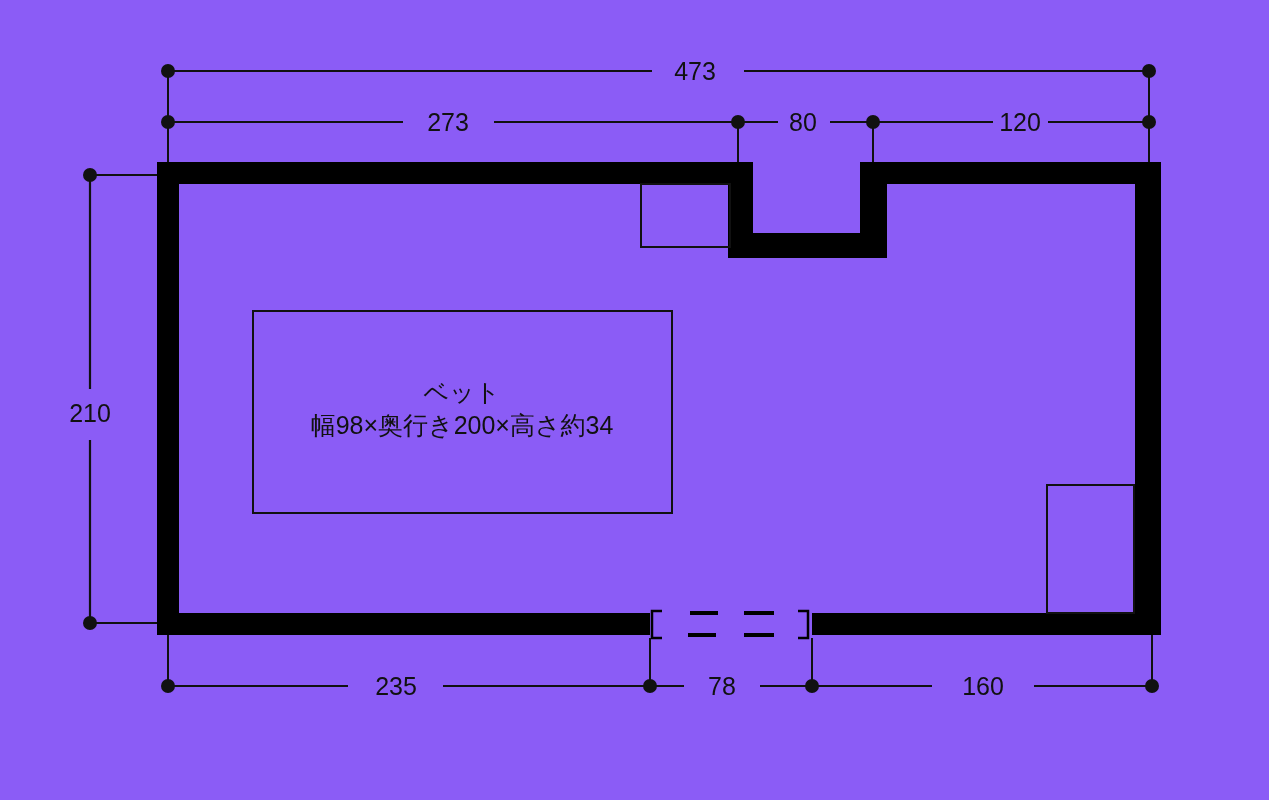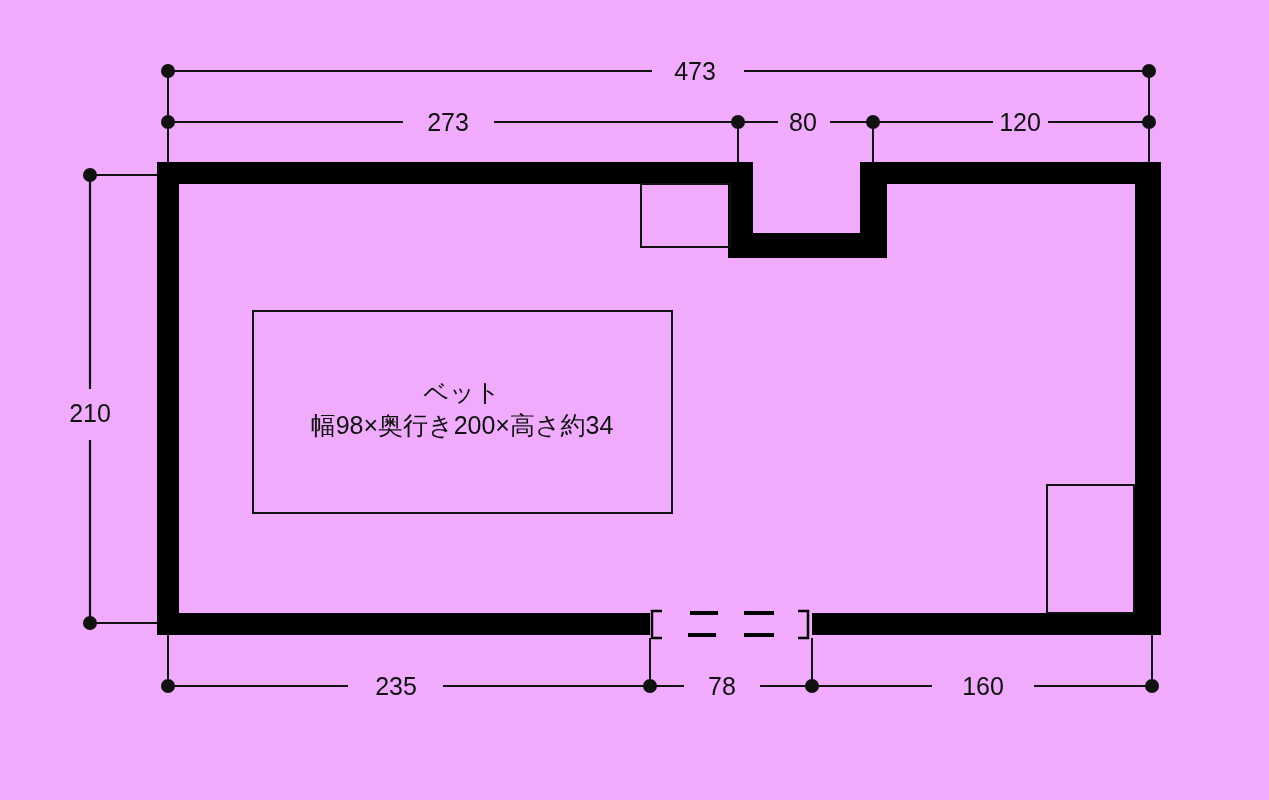--- a/index.html
+++ b/index.html
@@ -4,21 +4,21 @@
 <style>
   html, body {
     margin: 0;
     padding: 0;
     background: #ffffff;
   }
   .stage {
     position: relative;
     width: 1269px;
     height: 800px;
-    background: #f0abfc;
+    background: #8b5cf6;
     overflow: hidden;
     font-family: "Liberation Sans", "DejaVu Sans", sans-serif;
   }
   svg { display: block; }
   text {
     font-family: "Liberation Sans", "DejaVu Sans", sans-serif;
     font-size: 25px;
   }
   .bed-text { font-size: 25px; }
 </style>

